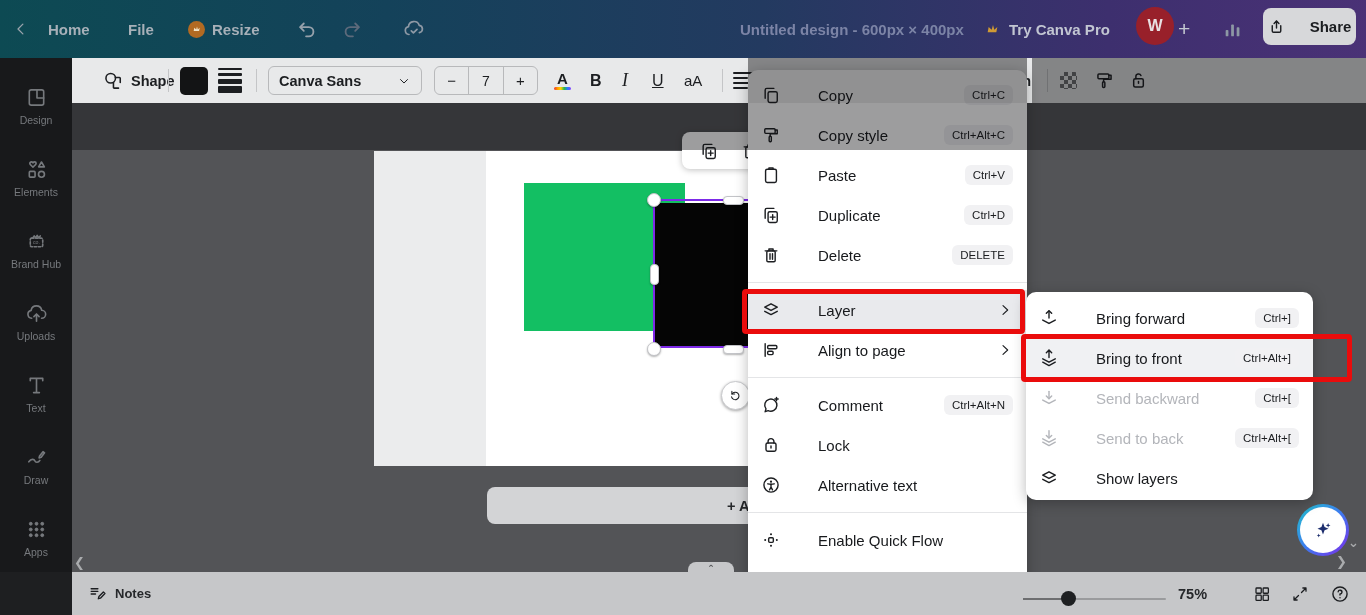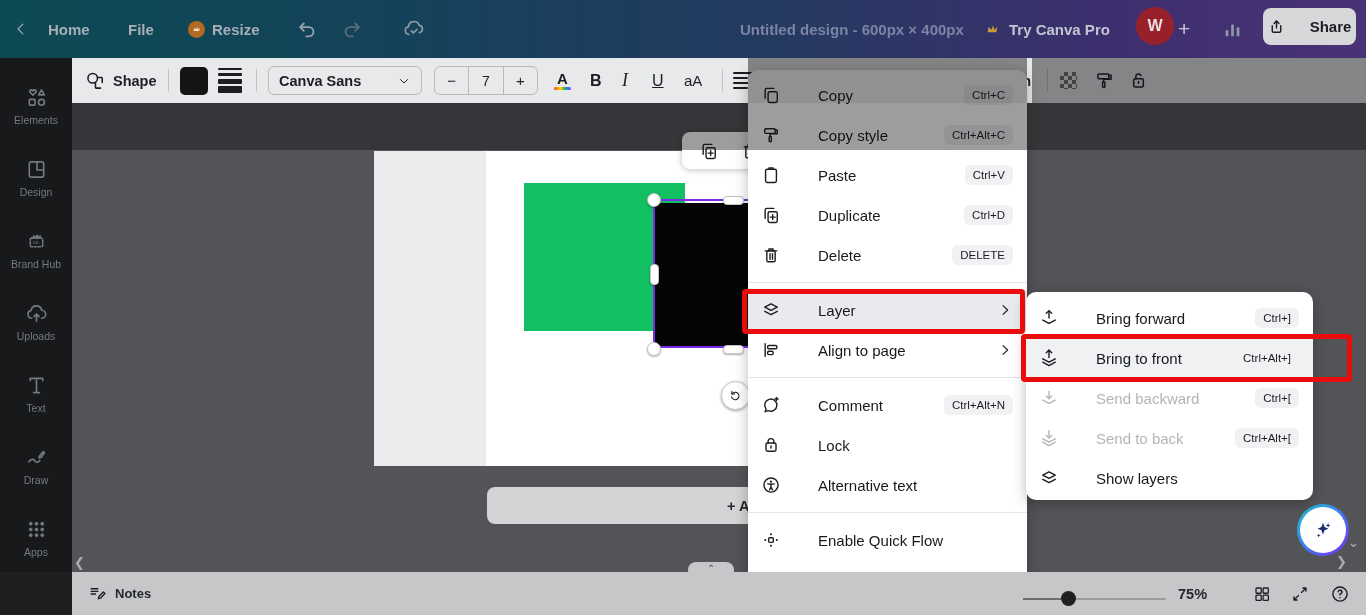--- a/index.html
+++ b/index.html
@@ -178,33 +178,33 @@
           <path d="M8.6 7.8L12 4.4l3.4 3.4"></path>
           <path d="M6 11v7.2A1.8 1.8 0 0 0 7.8 20h8.4a1.8 1.8 0 0 0 1.8-1.8V11"></path>
         </svg>
       <span>Share</span>
     </div>
   </div>
 
   <div id="sidebar" class="abs">
     <div class="sb-item">
       <svg width="23" height="23" viewBox="0 0 24 24" class="ic">
+          <rect x="4.5" y="4" width="15" height="16" rx="2"></rect>
+          <path d="M12.5 4v8.5M12.5 12.5h7"></path>
+        </svg>
+      <span class="sb-label">Design</span>
+    </div>
+    <div class="sb-item">
+      <svg width="23" height="23" viewBox="0 0 24 24" class="ic">
           <path d="M8.3 9.5C6.4 8 5 6.9 5 5.6 5 4.6 5.8 4 6.6 4c.7 0 1.3.4 1.7 1 .4-.6 1-1 1.7-1 .8 0 1.6.6 1.6 1.6 0 1.3-1.4 2.4-3.3 3.9z"></path>
           <path d="M17.2 4.2l3 5h-6z"></path>
           <rect x="4.5" y="14" width="6" height="6" rx="1"></rect>
           <circle cx="17.2" cy="17" r="3.1"></circle>
         </svg>
       <span class="sb-label">Elements</span>
-    </div>
-    <div class="sb-item">
-      <svg width="23" height="23" viewBox="0 0 24 24" class="ic">
-          <rect x="4.5" y="4" width="15" height="16" rx="2"></rect>
-          <path d="M12.5 4v8.5M12.5 12.5h7"></path>
-        </svg>
-      <span class="sb-label">Design</span>
     </div>
     <div class="sb-item">
       <svg width="23" height="23" viewBox="0 0 24 24" class="ic">
           <path d="M8 8.5l1.6-2.3L11.2 8l1.5-2.3L14.3 8l1.6-1.8"></path>
           <rect x="5.5" y="8.5" width="13" height="9" rx="1.5" stroke-dasharray="2.4 1.8"></rect>
           <text x="12" y="14.8" text-anchor="middle" font-size="5.5" fill="#76797d" stroke="none" font-family="Liberation Sans,sans-serif">co.</text>
         </svg>
       <span class="sb-label">Brand Hub</span>
     </div>
     <div class="sb-item">
@@ -239,21 +239,21 @@
             <circle cx="6" cy="18" r="1.5"></circle>
             <circle cx="12" cy="18" r="1.5"></circle>
             <circle cx="18" cy="18" r="1.5"></circle>
           </g>
         </svg>
       <span class="sb-label">Apps</span>
     </div>
   </div>
 
   <div id="toolbar" class="abs">
-    <div class="tl" style="left:12px;gap:7px;font-weight:700;font-size:14.5px">
+    <div class="tl" style="left:30px;gap:7px;font-weight:700;font-size:14.5px">
       <svg width="22" height="22" viewBox="0 0 24 24" class="ic">
           <circle cx="9.5" cy="9" r="5.2"></circle>
           <path d="M12.5 13.8V19a.8.8 0 0 0 .8.8H18"></path>
           <path d="M14.7 8.2H19a.9.9 0 0 1 .9.9v4.5"></path>
         </svg>
       <span>Shape</span>
     </div>
     <div class="vdiv" style="left:96px"></div>
     <div id="swatch" class="abs"></div>
     <div class="tl" style="left:146px;flex-direction:column;align-items:flex-start;justify-content:center;gap:2.5px">

